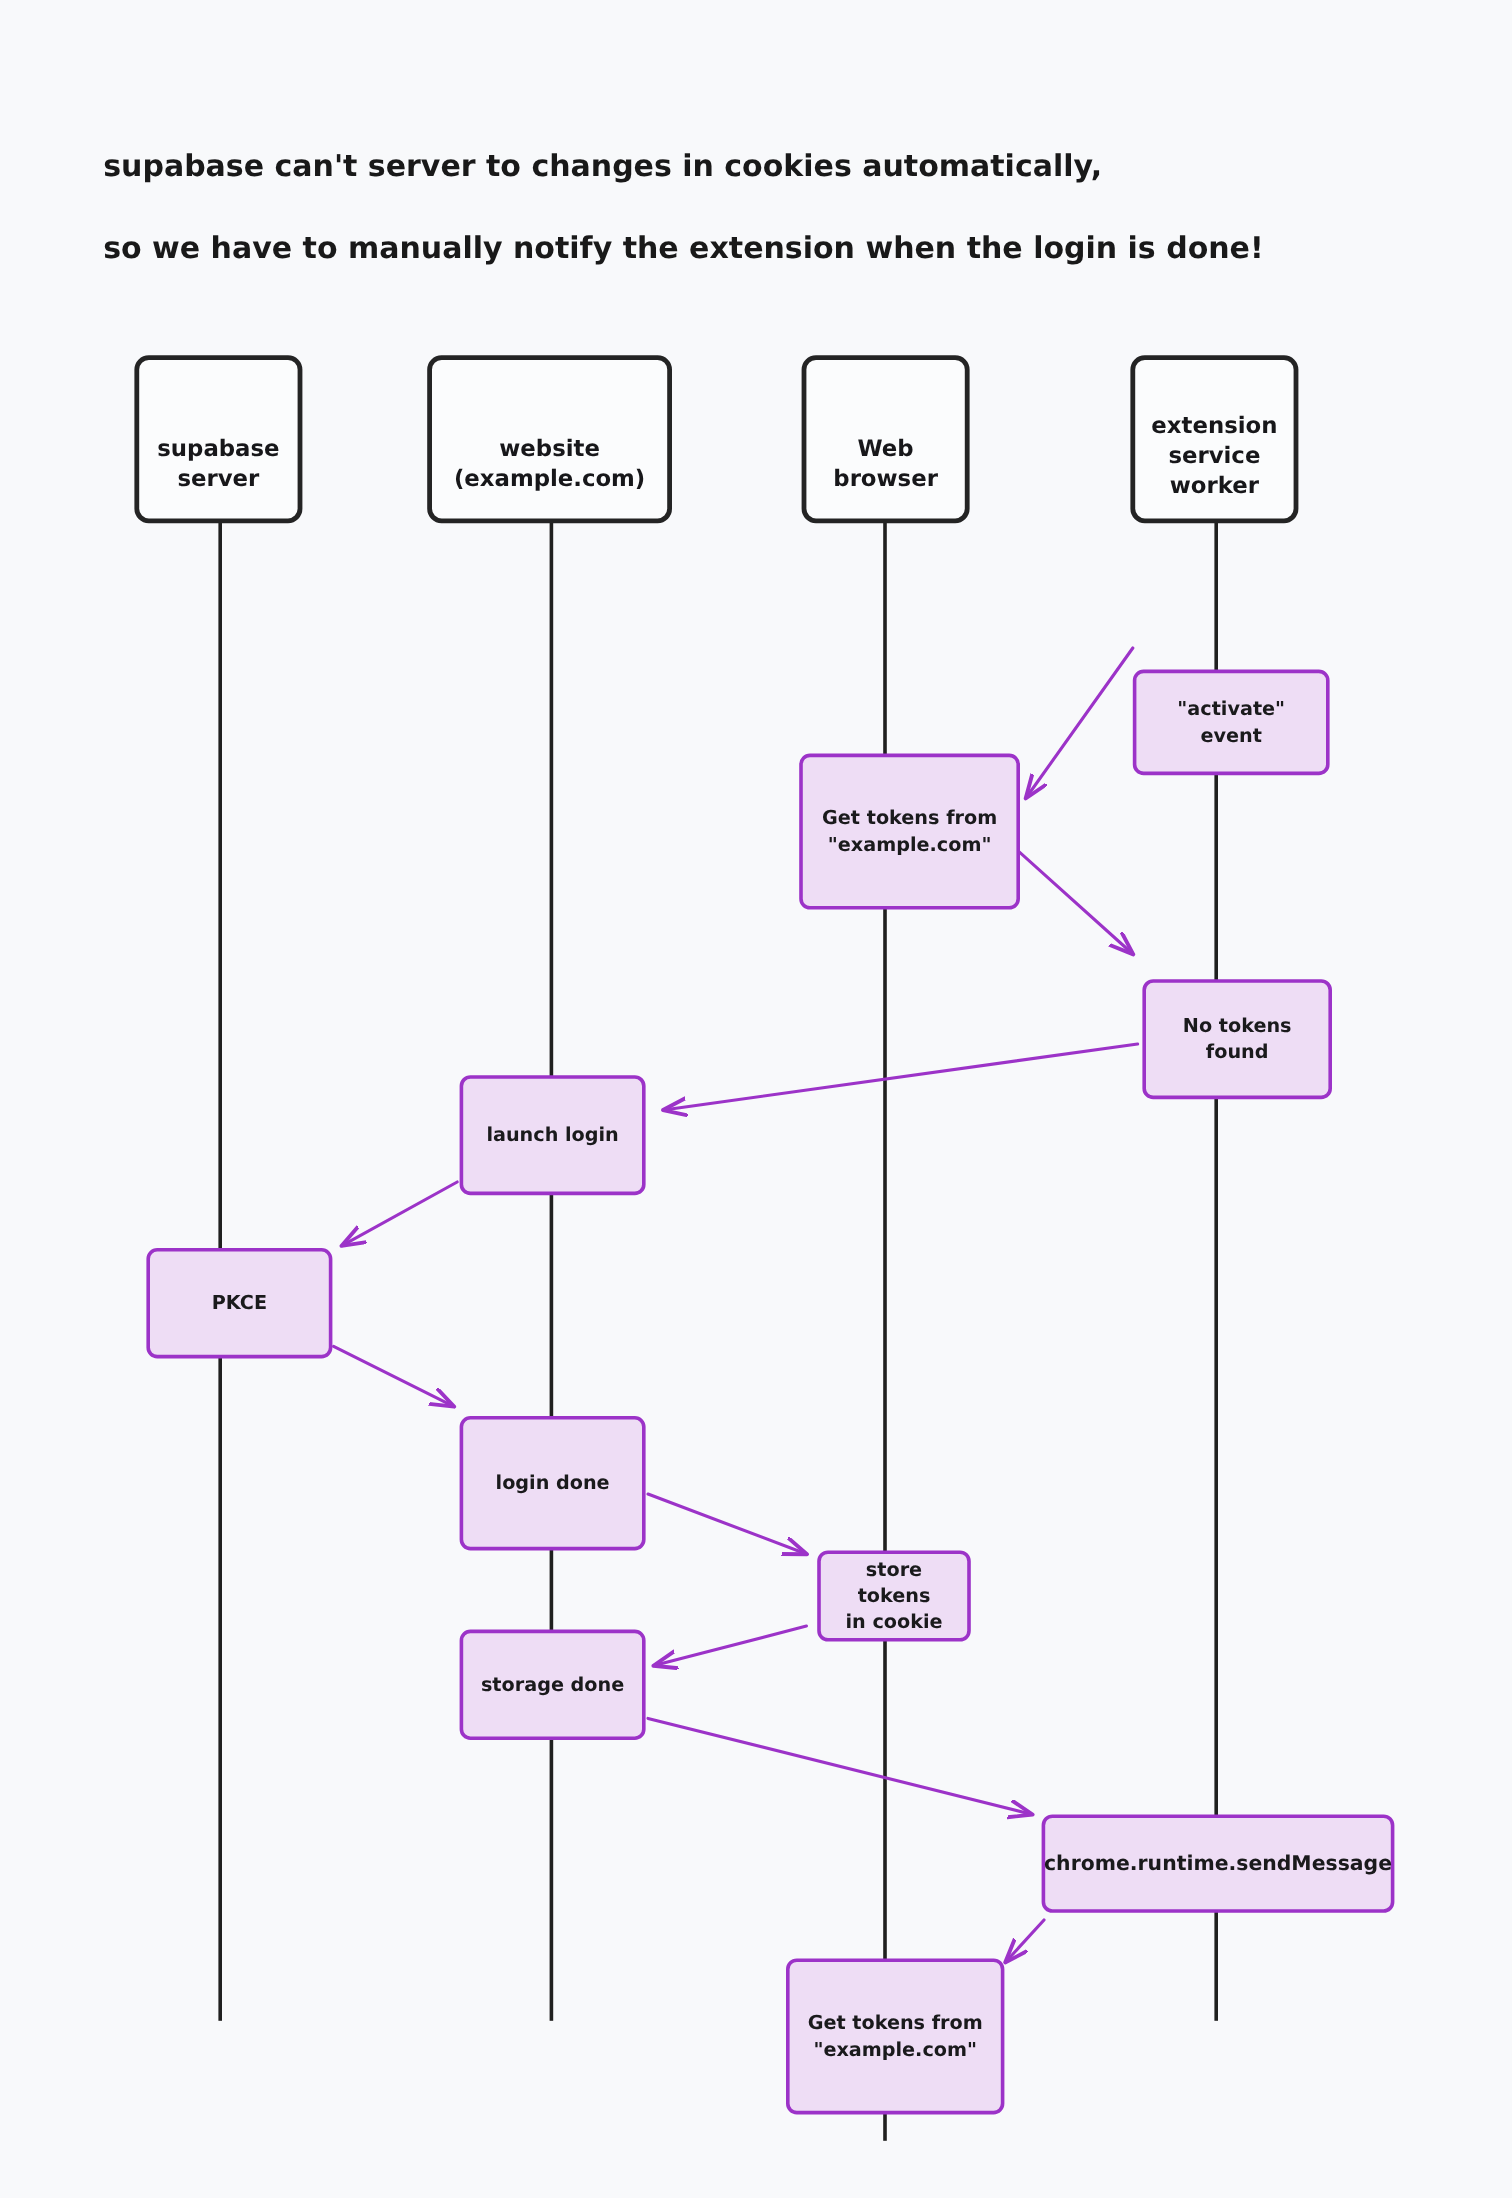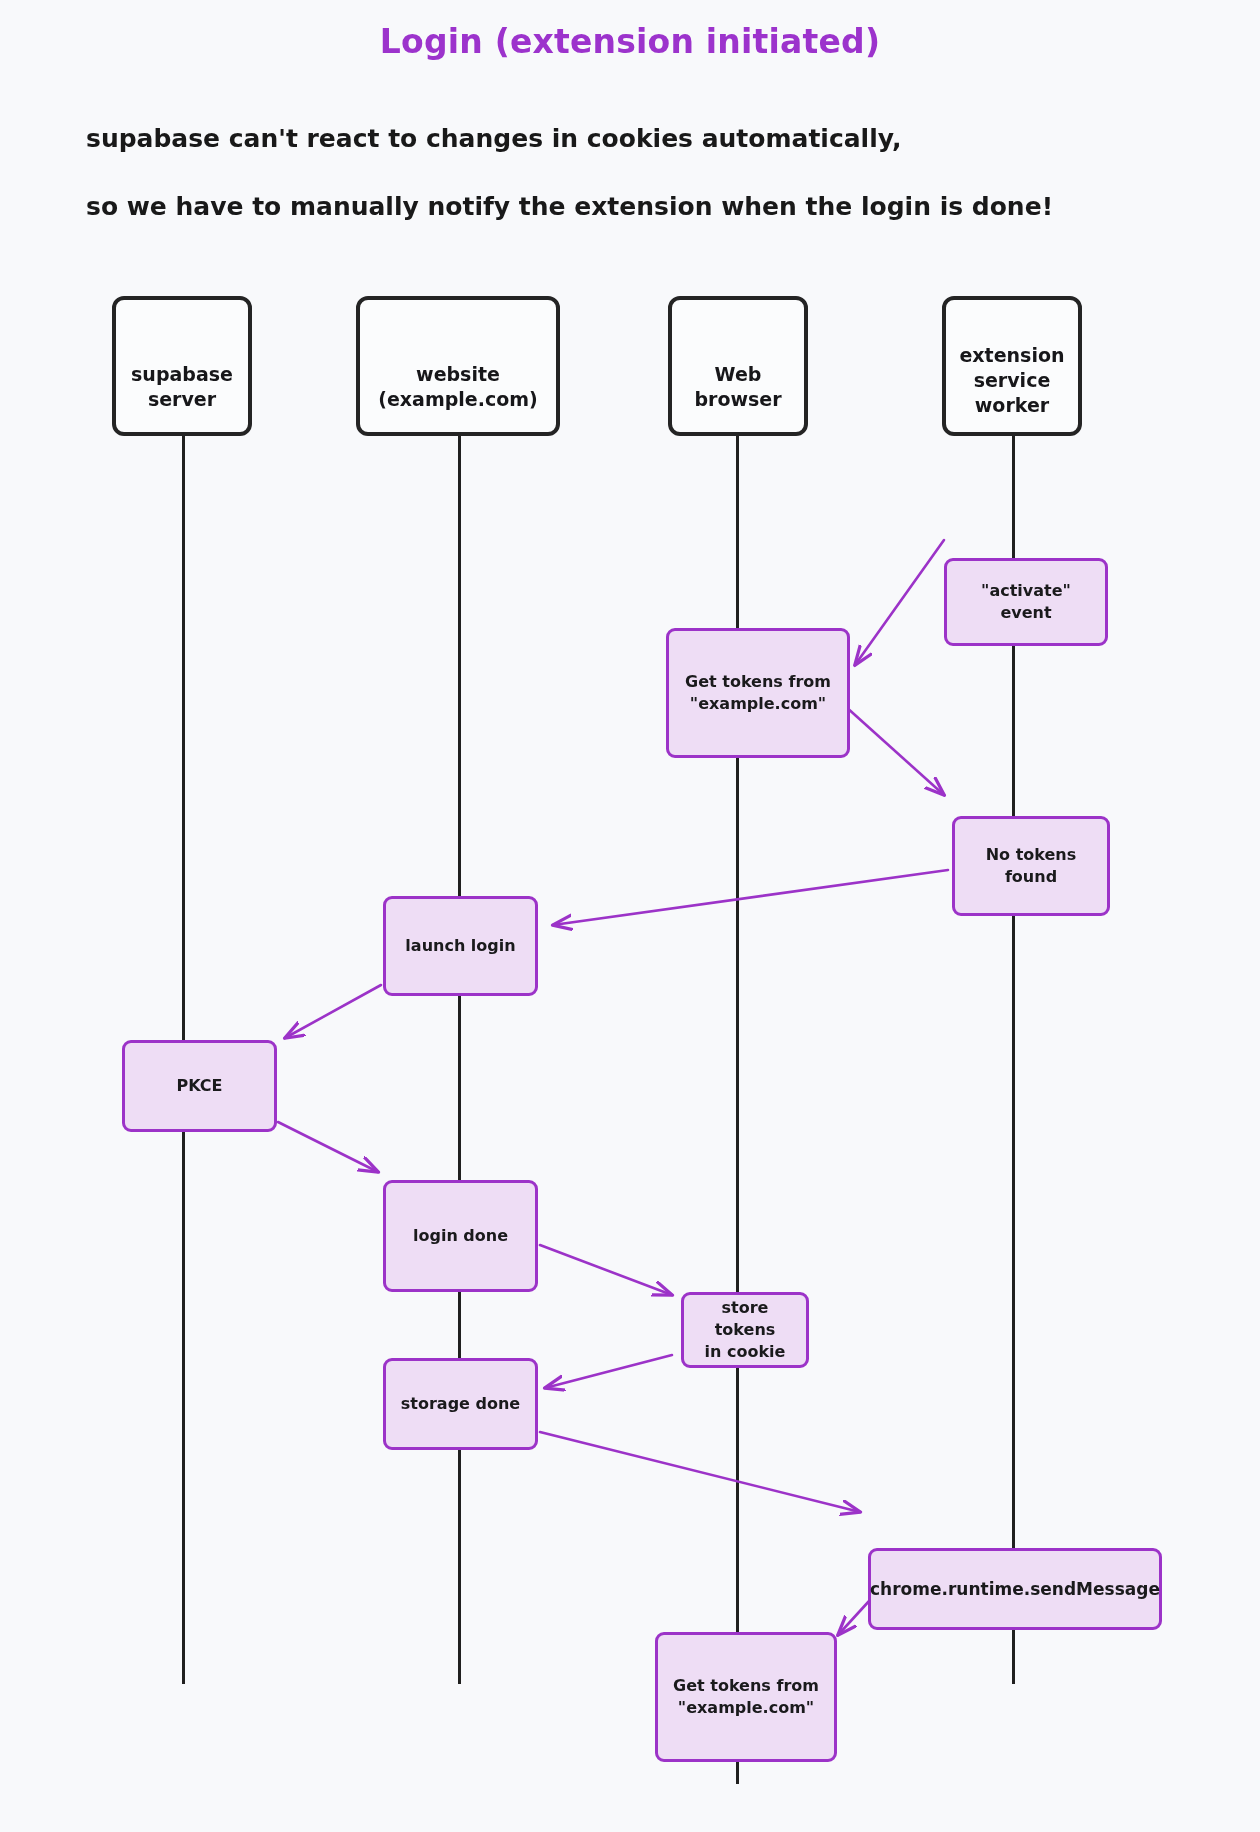--- a/index.html
+++ b/index.html
@@ -112,24 +112,23 @@
     height: 1832px;
     z-index: 2;
     pointer-events: none;
   }
 </style>
 </head>
 <body>
 
 <div id="diagram-root">
 
-  <div id="diagram-title">Login (extension initiated)</div>
 
   <div id="diagram-subtitle">
-    <span class="subtitle-line">supabase can't react to changes in cookies automatically,</span>
+    <span class="subtitle-line">supabase can't server to changes in cookies automatically,</span>
     <span class="subtitle-line">so we have to manually notify the extension when the login is done!</span>
   </div>
 
   <svg id="arrow-layer" viewBox="0 0 1260 1832">
     <defs>
       <marker id="ah" markerWidth="9" markerHeight="9" refX="7.4" refY="3.1" orient="auto" markerUnits="strokeWidth">
         <path d="M0,0.3 L7.6,3.1 L0,5.9" fill="none" stroke="#9c33c8" stroke-width="1.25" stroke-linecap="round" stroke-linejoin="round"></path>
       </marker>
     </defs>
     <g stroke="#9c33c8" stroke-width="2.6" fill="none" stroke-linecap="round" marker-end="url(#ah)">
@@ -209,21 +208,21 @@
 
   <div class="msg-box" style="left:681px; top:1292px; width:128px; height:76px;">
     <div class="msg-label">store tokens
 in cookie</div>
   </div>
 
   <div class="msg-box" style="left:383px; top:1358px; width:155px; height:92px;">
     <div class="msg-label">storage done</div>
   </div>
 
-  <div class="msg-box" style="left:868px; top:1512px; width:294px; height:82px;margin-top:36px;">
+  <div class="msg-box" style="left:868px; top:1512px; width:294px; height:82px;">
     <div class="msg-label wide">chrome.runtime.sendMessage</div>
   </div>
 
   <div class="msg-box" style="left:655px; top:1632px; width:182px; height:130px;">
     <div class="msg-label">Get tokens from
 "example.com"</div>
   </div>
 
 </div>
 

